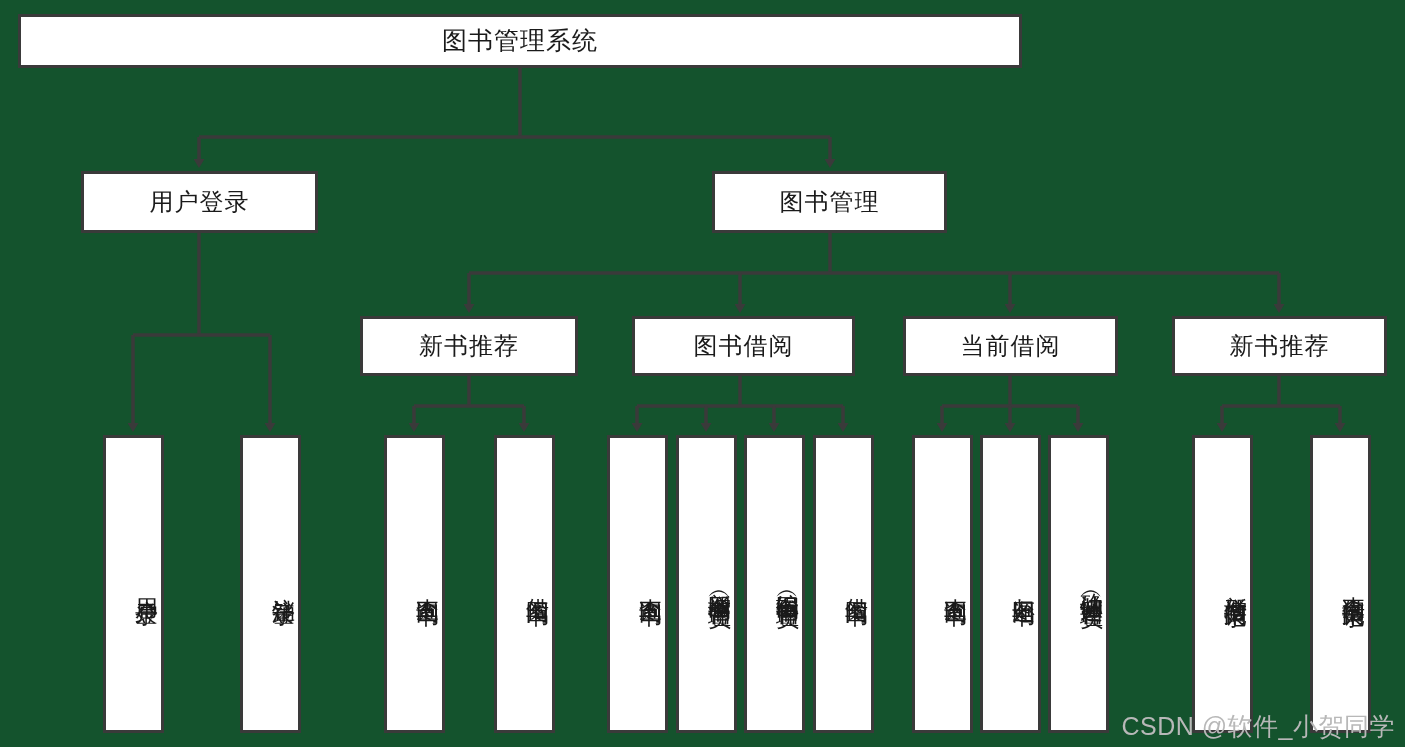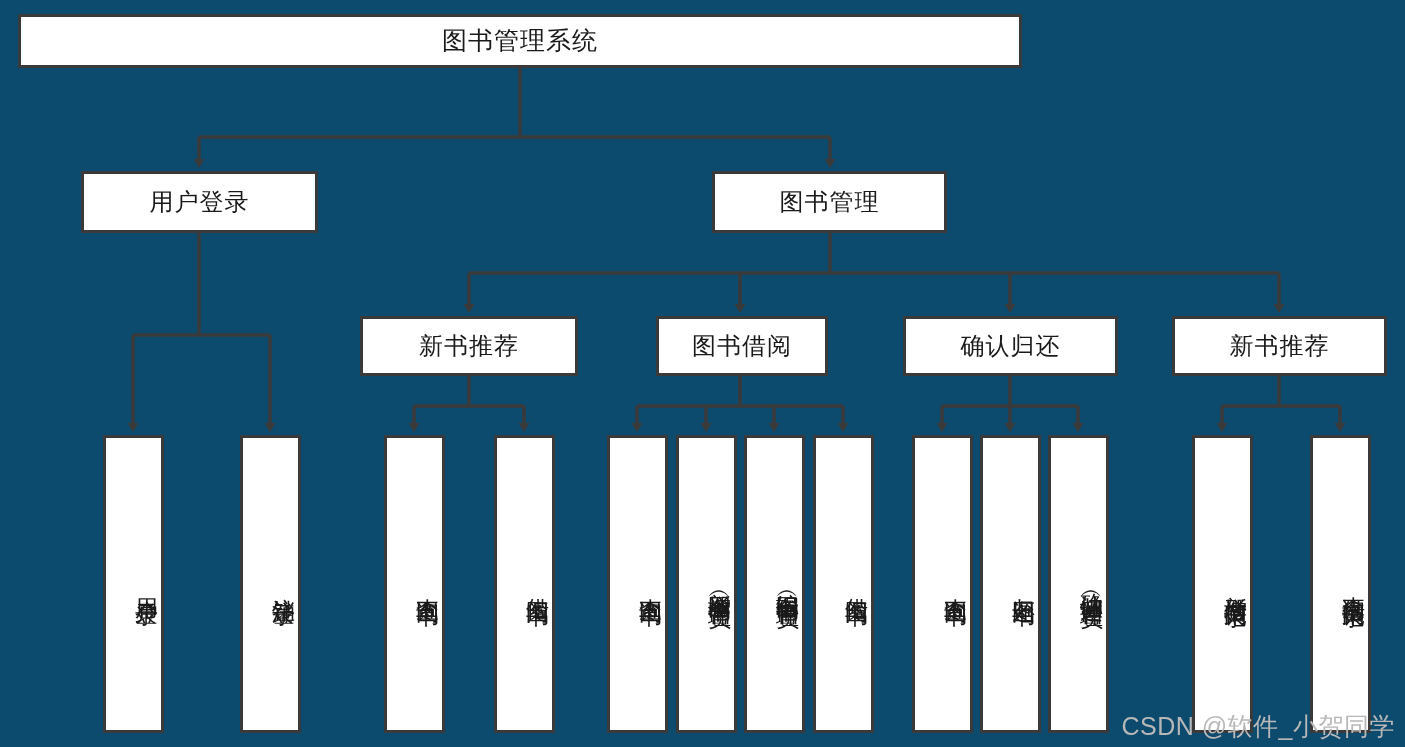--- a/index.html
+++ b/index.html
@@ -7,21 +7,21 @@
     padding: 0;
     background: #ffffff;
   }
   body {
     font-family: "Liberation Sans", "DejaVu Sans", sans-serif;
   }
   #canvas {
     position: relative;
     width: 1405px;
     height: 747px;
-    background: #0c4a6e;
+    background: #14532d;
     overflow: hidden;
   }
   .node {
     position: absolute;
     box-sizing: border-box;
     border: 3px solid #3a3a3a;
     background: #ffffff;
     display: flex;
     align-items: center;
     justify-content: center;
@@ -120,22 +120,22 @@
       <path d="M1340,406 L1340,424" marker-end="url(#arrow)"></path>
     </g>
   </svg>
 
   <div class="node horiz" id="title-node" style="left:18px; top:14px; width:1004px; height:54px;">图书管理系统</div>
 
   <div class="node horiz" style="left:81px; top:171px; width:237px; height:62px;">用户登录</div>
   <div class="node horiz" style="left:360px; top:316px; width:218px; height:60px;">新书推荐</div>
 
   <div class="node horiz" style="left:712px; top:171px; width:235px; height:62px;">图书管理</div>
-  <div class="node horiz" style="left:632px; top:316px; width:172px; height:60px;margin-left:24px;">图书借阅</div>
-  <div class="node horiz" style="left:903px; top:316px; width:215px; height:60px;">确认归还</div>
+  <div class="node horiz" style="left:632px; top:316px; width:223px; height:60px;">图书借阅</div>
+  <div class="node horiz" style="left:903px; top:316px; width:215px; height:60px;">当前借阅</div>
   <div class="node horiz" style="left:1172px; top:316px; width:215px; height:60px;">新书推荐</div>
 
   <div class="node vert" style="left:103px; top:435px; width:61px; height:298px;">用户登录</div>
   <div class="node vert" style="left:240px; top:435px; width:61px; height:298px;">注销登录</div>
 
   <div class="node vert" style="left:384px; top:435px; width:61px; height:298px;">查询图书</div>
   <div class="node vert" style="left:494px; top:435px; width:61px; height:298px;">借阅图书</div>
 
   <div class="node vert" style="left:607px; top:435px; width:61px; height:298px;">查询图书</div>
   <div class="node vert top" style="left:676px; top:435px; width:61px; height:298px;">新增图书（管理员）</div>

